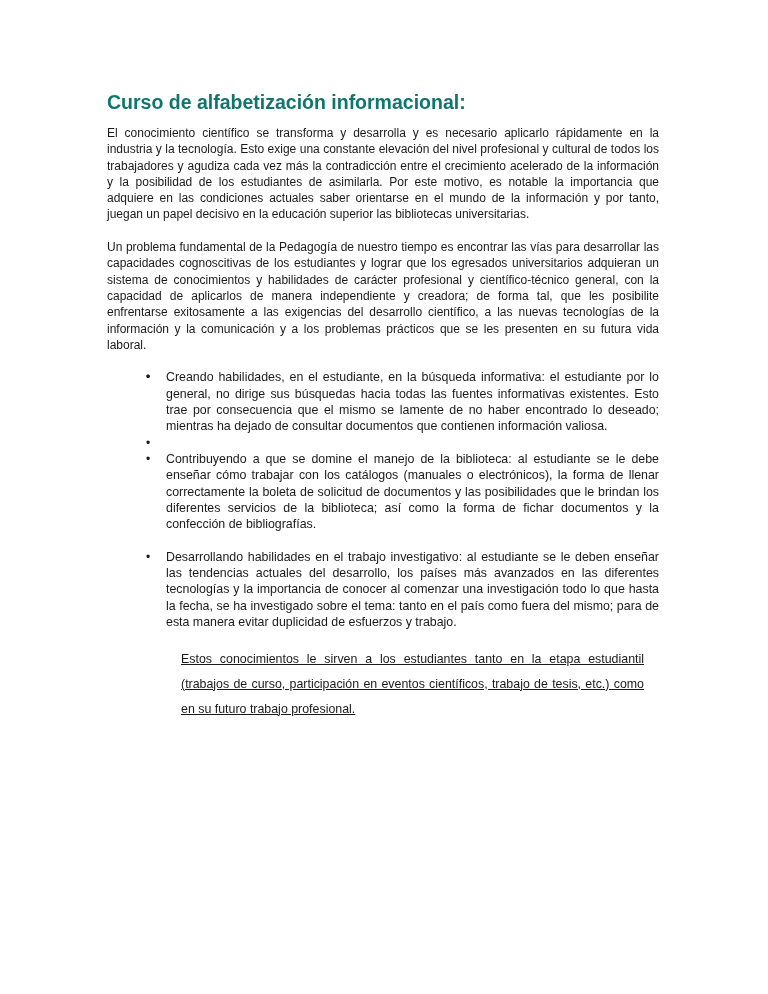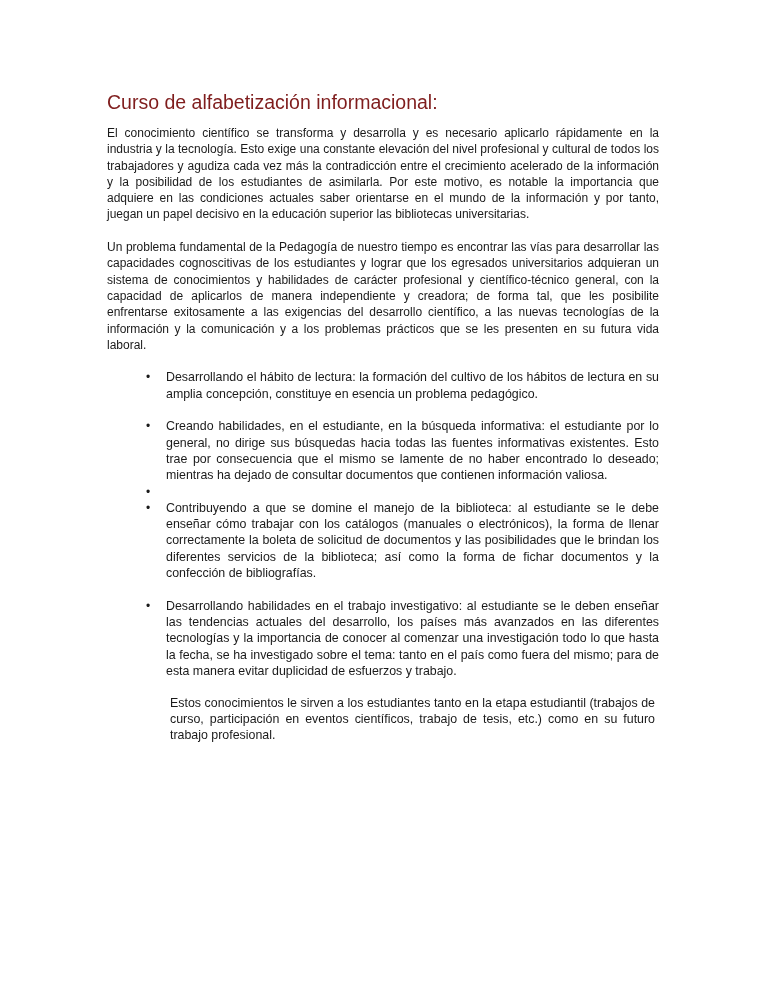--- a/index.html
+++ b/index.html
@@ -1,40 +1,39 @@
 <!DOCTYPE html>
 <html><head>
 <meta charset="utf-8">
 <style>
   html, body { margin:0; padding:0; background:#ffffff; }
   body { width:768px; height:994px; position:relative; overflow:hidden;
          font-family:"Liberation Sans", sans-serif; color:#1a1a1a; }
   .page { position:absolute; left:107px; top:90px; width:552px; }
-  .title { font-size:19.5px; font-weight:normal; margin:0 0 11px 0; line-height:24px; color:#7f1d1d; }
+  .title { font-size:19.5px; font-weight:bold; margin:0 0 11px 0; line-height:24px; color:#0f766e; }
   .para { font-size:12px; line-height:16.3px; text-align:justify; margin:0 0 16.3px 0; }
   .list { list-style:none; margin:0; padding:0; }
   .li { position:relative; padding-left:59px; font-size:12.4px; line-height:16.3px; text-align:justify; }
   .li.gap { margin-bottom:16.3px; }
   .bullet { position:absolute; left:39px; top:0; font-size:12px; }
   .sub { display:block; }
-  .follow { padding-left:59px; font-size:12.4px; line-height:16px; text-align:justify; margin:4px; }
+  .follow { padding-left:59px; font-size:12.4px; line-height:25px; text-align:justify; margin:15px;text-decoration:underline; }
 </style>
 </head>
 <body>
 
 <div class="page">
   <h1 class="title">Curso de alfabetización informacional:</h1>
 
   <p class="para">El conocimiento científico se transforma y desarrolla y es necesario aplicarlo rápidamente en la industria y la tecnología.  Esto exige una constante elevación del nivel profesional y cultural de todos los trabajadores y agudiza cada vez más la contradicción entre el crecimiento acelerado de la información y la posibilidad de los estudiantes de asimilarla.  Por este motivo, es notable la importancia que adquiere en las condiciones actuales saber orientarse en el mundo de la información y por tanto, juegan un papel decisivo en la educación superior las bibliotecas universitarias.</p>
   <p class="para">Un problema fundamental de la Pedagogía de nuestro tiempo es encontrar las vías para desarrollar las capacidades cognoscitivas de los estudiantes y lograr que los egresados universitarios adquieran un sistema de conocimientos y habilidades de carácter profesional y científico-técnico general, con la capacidad de aplicarlos de manera independiente y creadora; de forma tal, que les posibilite enfrentarse exitosamente a las exigencias del desarrollo científico, a las nuevas tecnologías de la información y la comunicación y a los problemas prácticos que se les presenten en su futura vida laboral.</p>
 
   <ul class="list">
     <li class="li gap">
       <span class="bullet">•</span>
-      <span class="sub">Desarrollando el hábito de lectura: la formación del cultivo de los hábitos de lectura en su amplia concepción, constituye en esencia un problema pedagógico.</span>
     </li>
     <li class="li">
       <span class="bullet">•</span>
       <span class="sub">Creando habilidades, en el estudiante, en la búsqueda informativa: el estudiante por lo general, no dirige sus búsquedas hacia todas las fuentes informativas existentes.  Esto trae por consecuencia que el mismo se lamente de no haber encontrado lo deseado; mientras ha dejado de consultar documentos que contienen información valiosa.</span>
     </li>
     <li class="li gap">
       <span class="bullet">•</span>
     </li>
     <li class="li gap">
       <span class="bullet">•</span>

